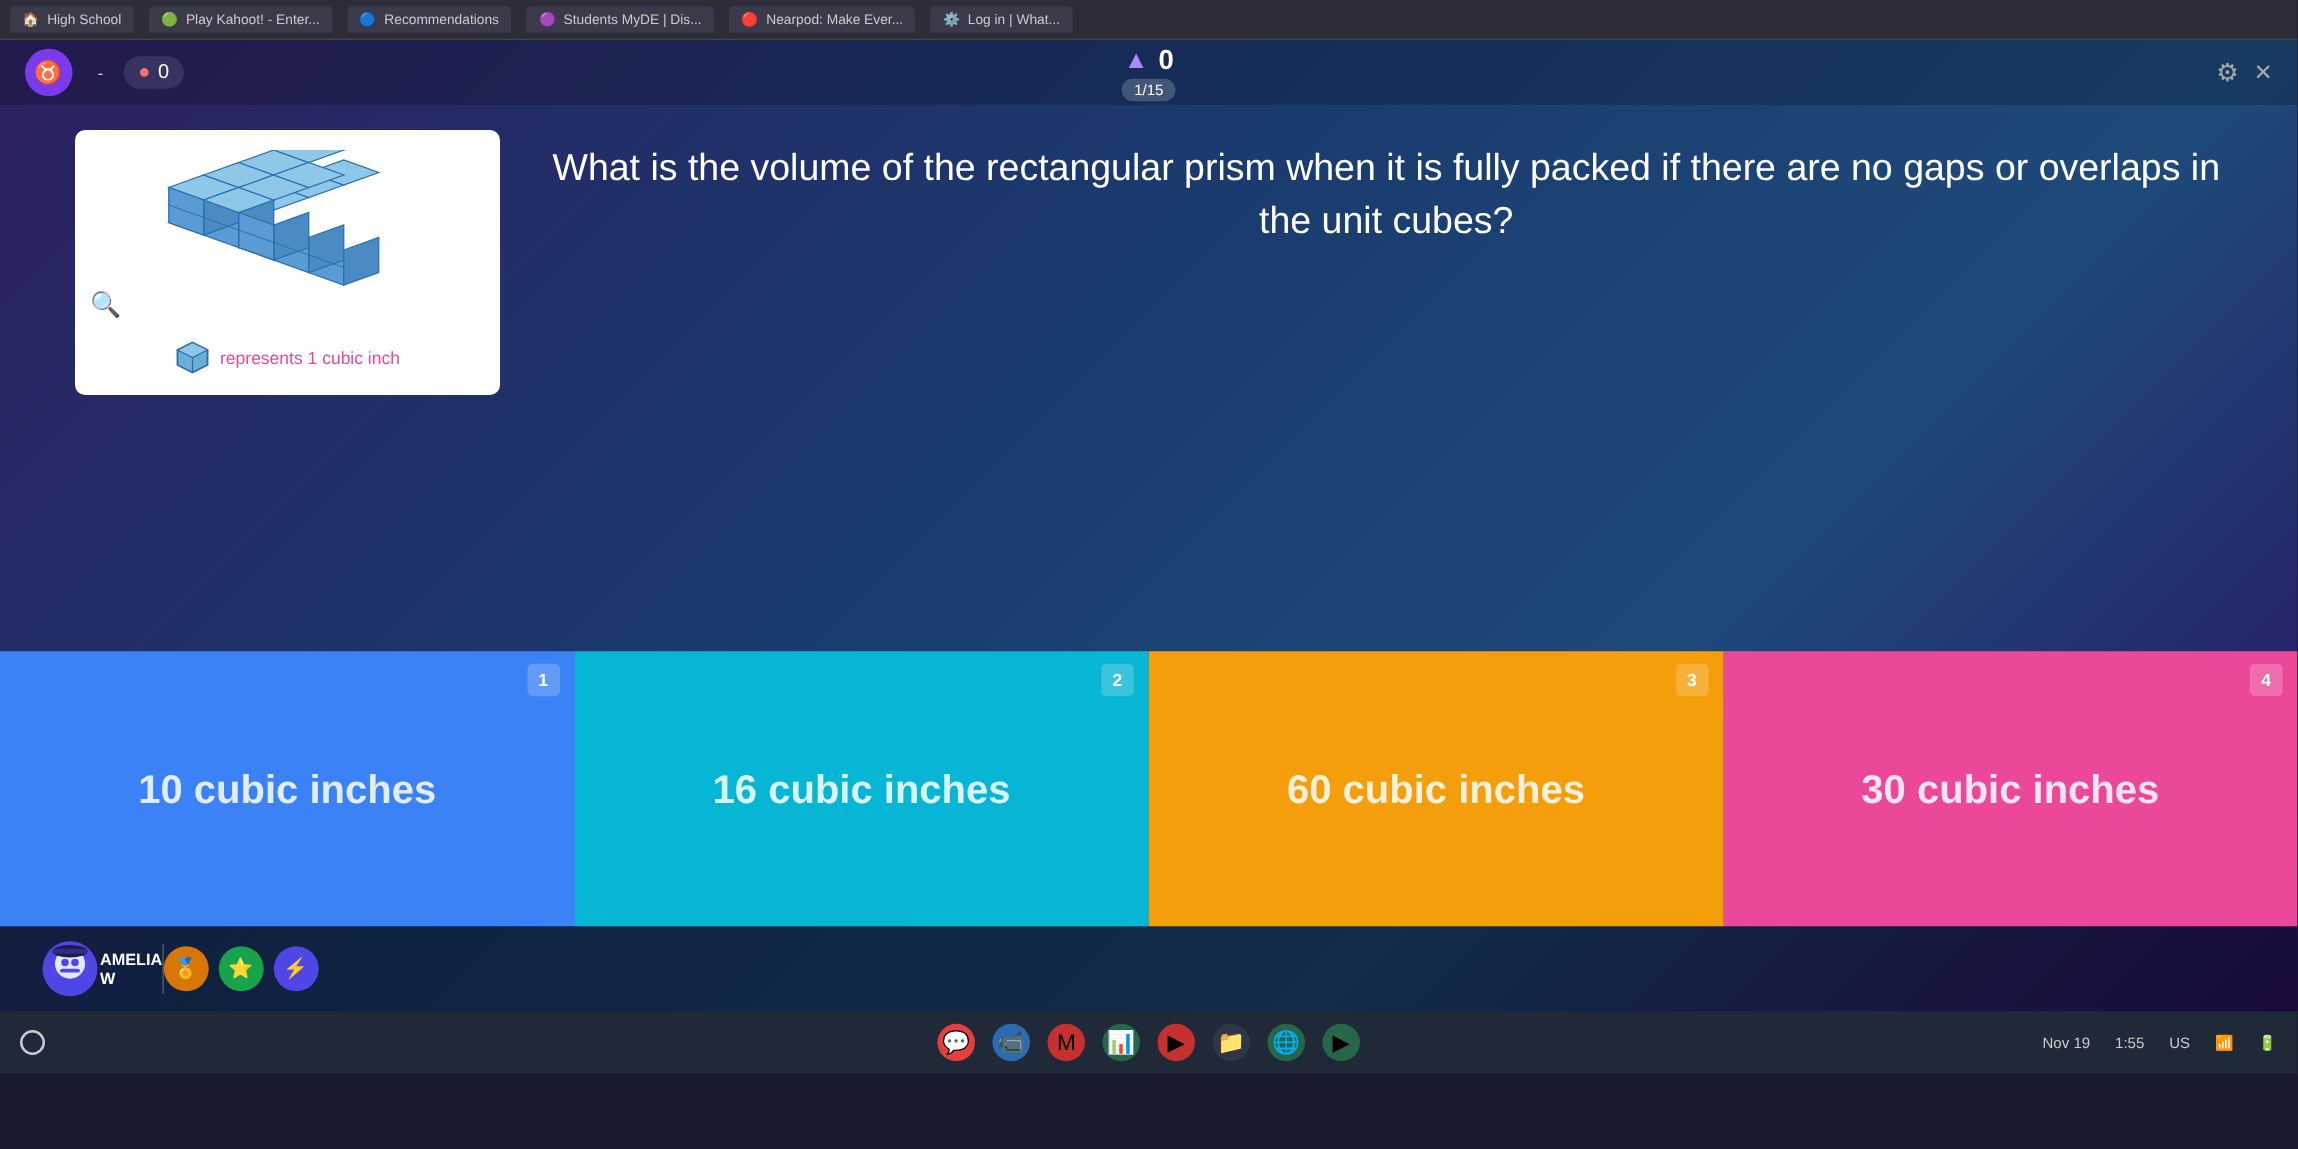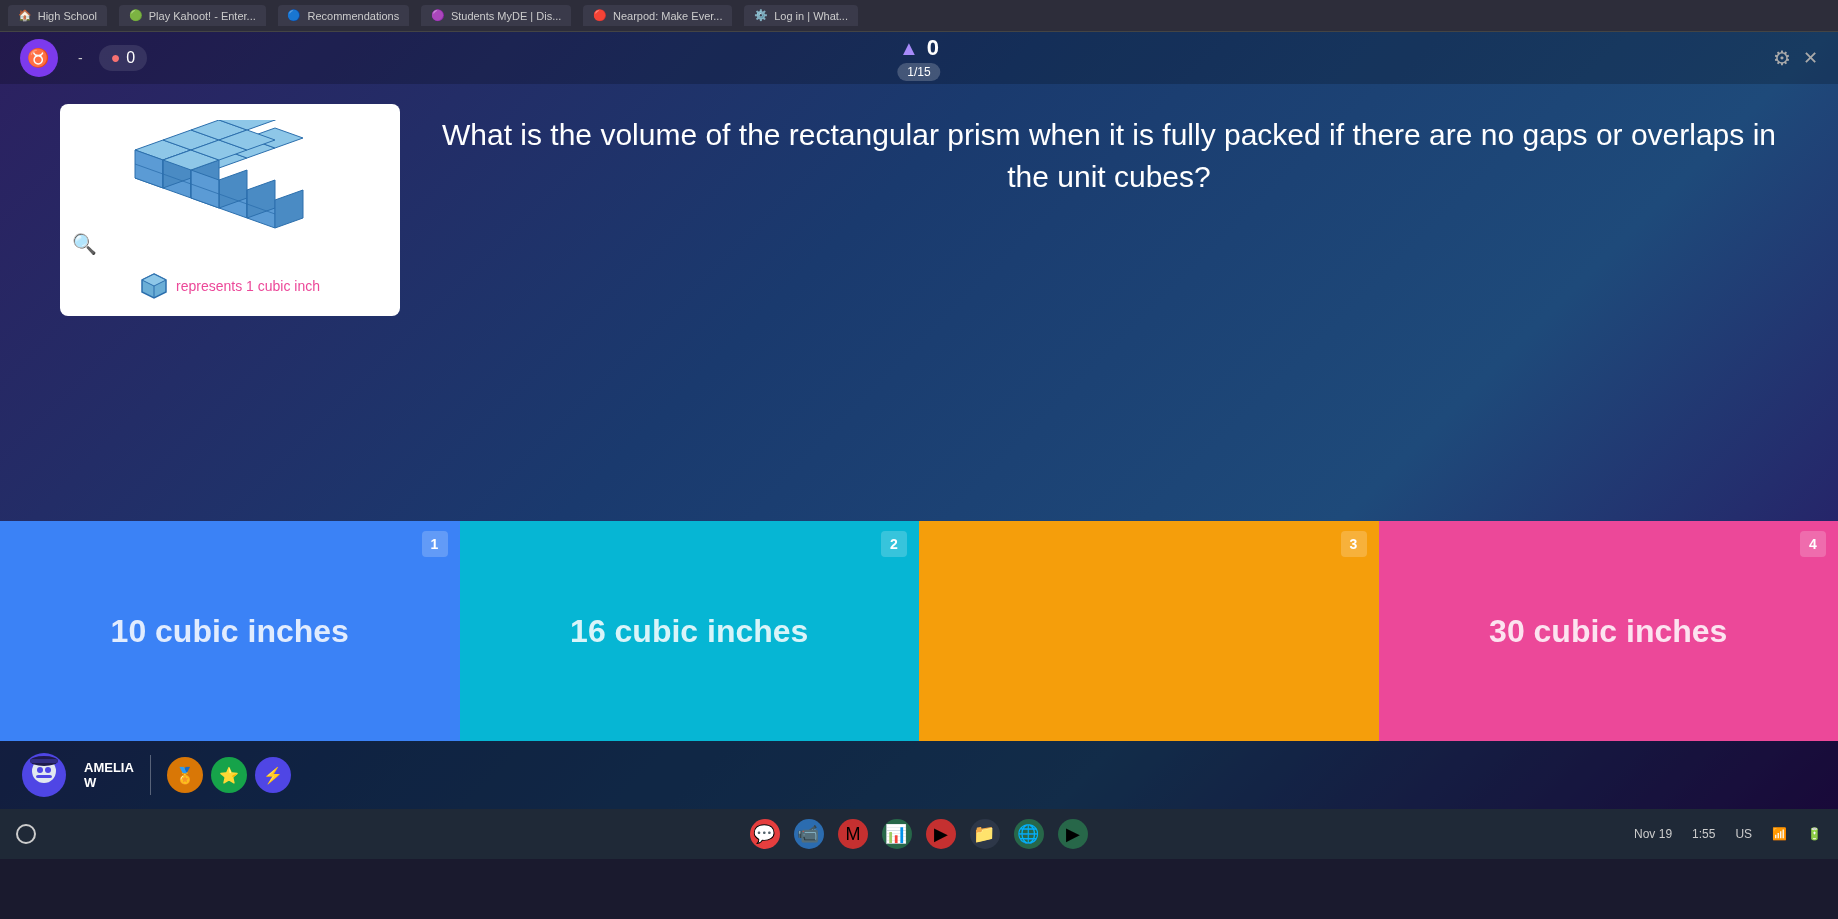--- a/index.html
+++ b/index.html
@@ -215,22 +215,21 @@
     .card-teal { background: #06b6d4; }
     .card-yellow { background: #f59e0b; }
     .card-pink { background: #ec4899; }
 
     
     .user-bar {
       height: 68px;
       background: rgba(0,0,0,0.4);
       display: flex;
       align-items: center;
-      padding: 0 20px;
-      gap: 16px;
+      padding: 0 32px;
     }
     .user-avatar {
       width: 48px;
       height: 48px;
     }
     .divider {
       width: 1px;
       height: 40px;
       background: rgba(255,255,255,0.3);
     }
@@ -432,20 +431,21 @@
     <div class="answer-card card-blue">
       <span class="number-badge">1</span>
       <span>10 cubic inches</span>
     </div>
     <div class="answer-card card-teal">
       <span class="number-badge">2</span>
       <span>16 cubic inches</span>
     </div>
     <div class="answer-card card-yellow">
       <span class="number-badge">3</span>
+      <span>60 cubic inches</span>
     </div>
     <div class="answer-card card-pink">
       <span class="number-badge">4</span>
       <span>30 cubic inches</span>
     </div>
   </div>
 
   <div class="user-bar">
 
     <svg class="user-avatar" width="48" height="48" viewBox="0 0 48 48">

